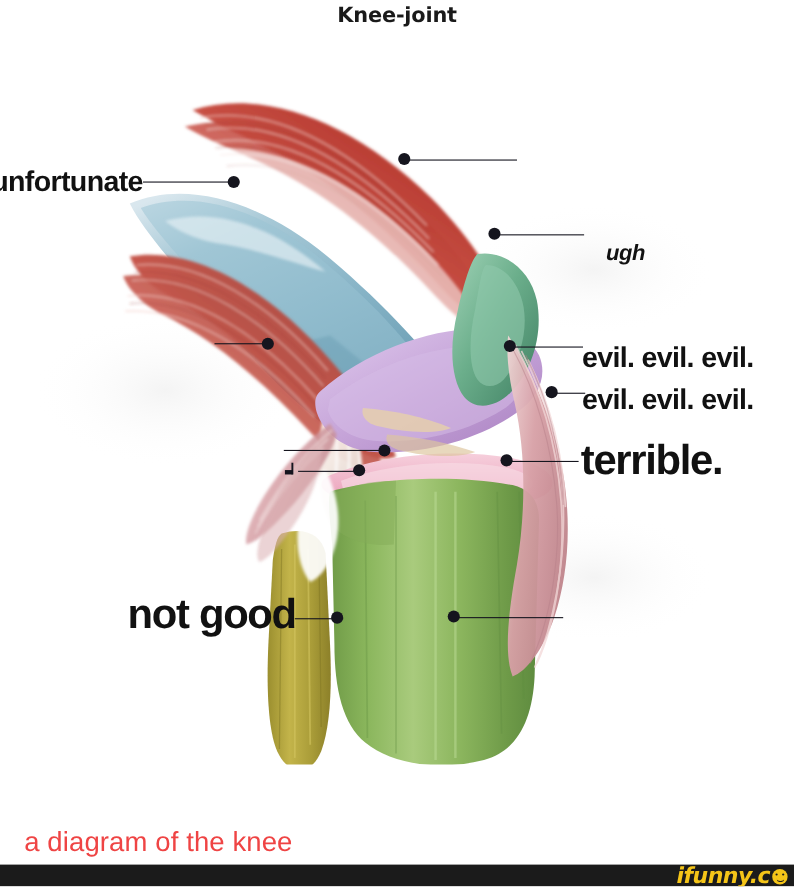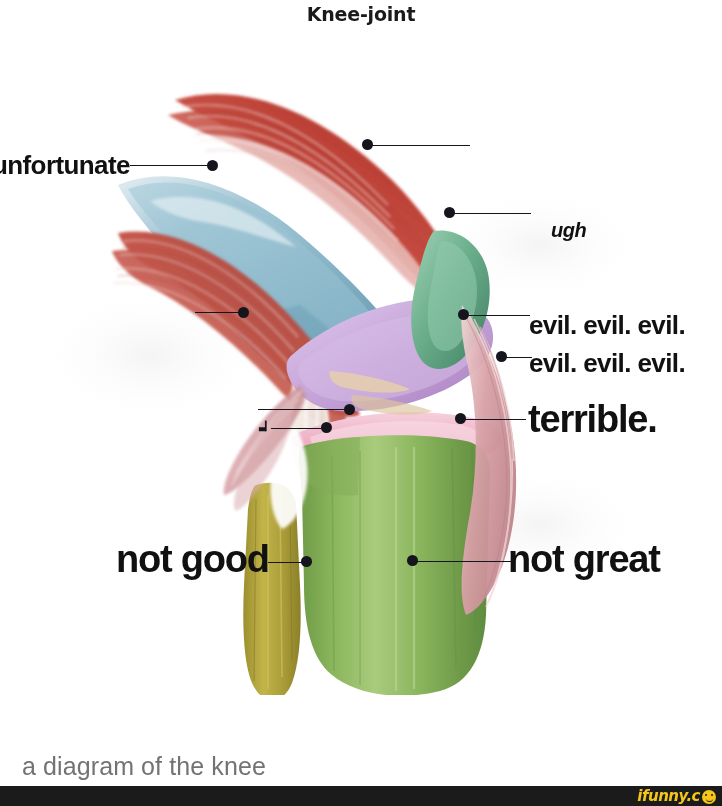--- a/index.html
+++ b/index.html
@@ -103,21 +103,21 @@
     font-family: "Liberation Sans", sans-serif;
     letter-spacing: -1px;
   }
 
   
   .caption {
     position: absolute;
     left: 22px;
     top: 752px;
     font-size: 25px;
-    color: #737373;
+    color: #ef4444;
     font-family: "Liberation Sans", sans-serif;
     letter-spacing: 0.1px;
   }
 
   
   .wm-bar {
     position: absolute;
     left: 0;
     top: 786px;
     width: 722px;
@@ -127,21 +127,21 @@
   .wm-text {
     position: absolute;
     right: 6px;
     top: 786px;
     height: 20px;
     display: flex;
     align-items: center;
     gap: 1px;
     font-family: "DejaVu Sans", sans-serif;
     font-weight: bold;
-    font-size: 15px;
+    font-size: 20px;
     font-style: italic;
     color: #f5c518;
     letter-spacing: -0.5px;
   }
   .wm-smiley {
     display: inline-block;
     width: 14px;
     height: 14px;
     border-radius: 50%;
     background: #f5c518;
@@ -454,21 +454,20 @@
 
   <div class="leader" style="left:416px; top:561px; width:96px;"></div>
   <div class="dot" style="left:407px; top:555px;"></div>
 
   <div class="lbl lbl-lg" style="left:-8px; top:150px;">unfortunate</div>
   <div class="lbl lbl-it" style="left:551px; top:219px;">ugh</div>
   <div class="lbl lbl-lg" style="left:529px; top:310px;">evil. evil. evil.</div>
   <div class="lbl lbl-lg" style="left:529px; top:348px;">evil. evil. evil.</div>
   <div class="lbl lbl-xl" style="left:528px; top:398px;">terrible.</div>
   <div class="lbl lbl-xl" style="left:82px; top:538px;margin-left:34px;">not good</div>
-  <div class="lbl lbl-xl" style="left:508px; top:538px;">not great</div>
 
   <div class="caption">a diagram of the knee</div>
 
   <div class="wm-bar"></div>
   <div class="wm-text">
     <span>ifunny.c</span>
     <span class="wm-smiley"></span>
   </div>
 
 </div>

